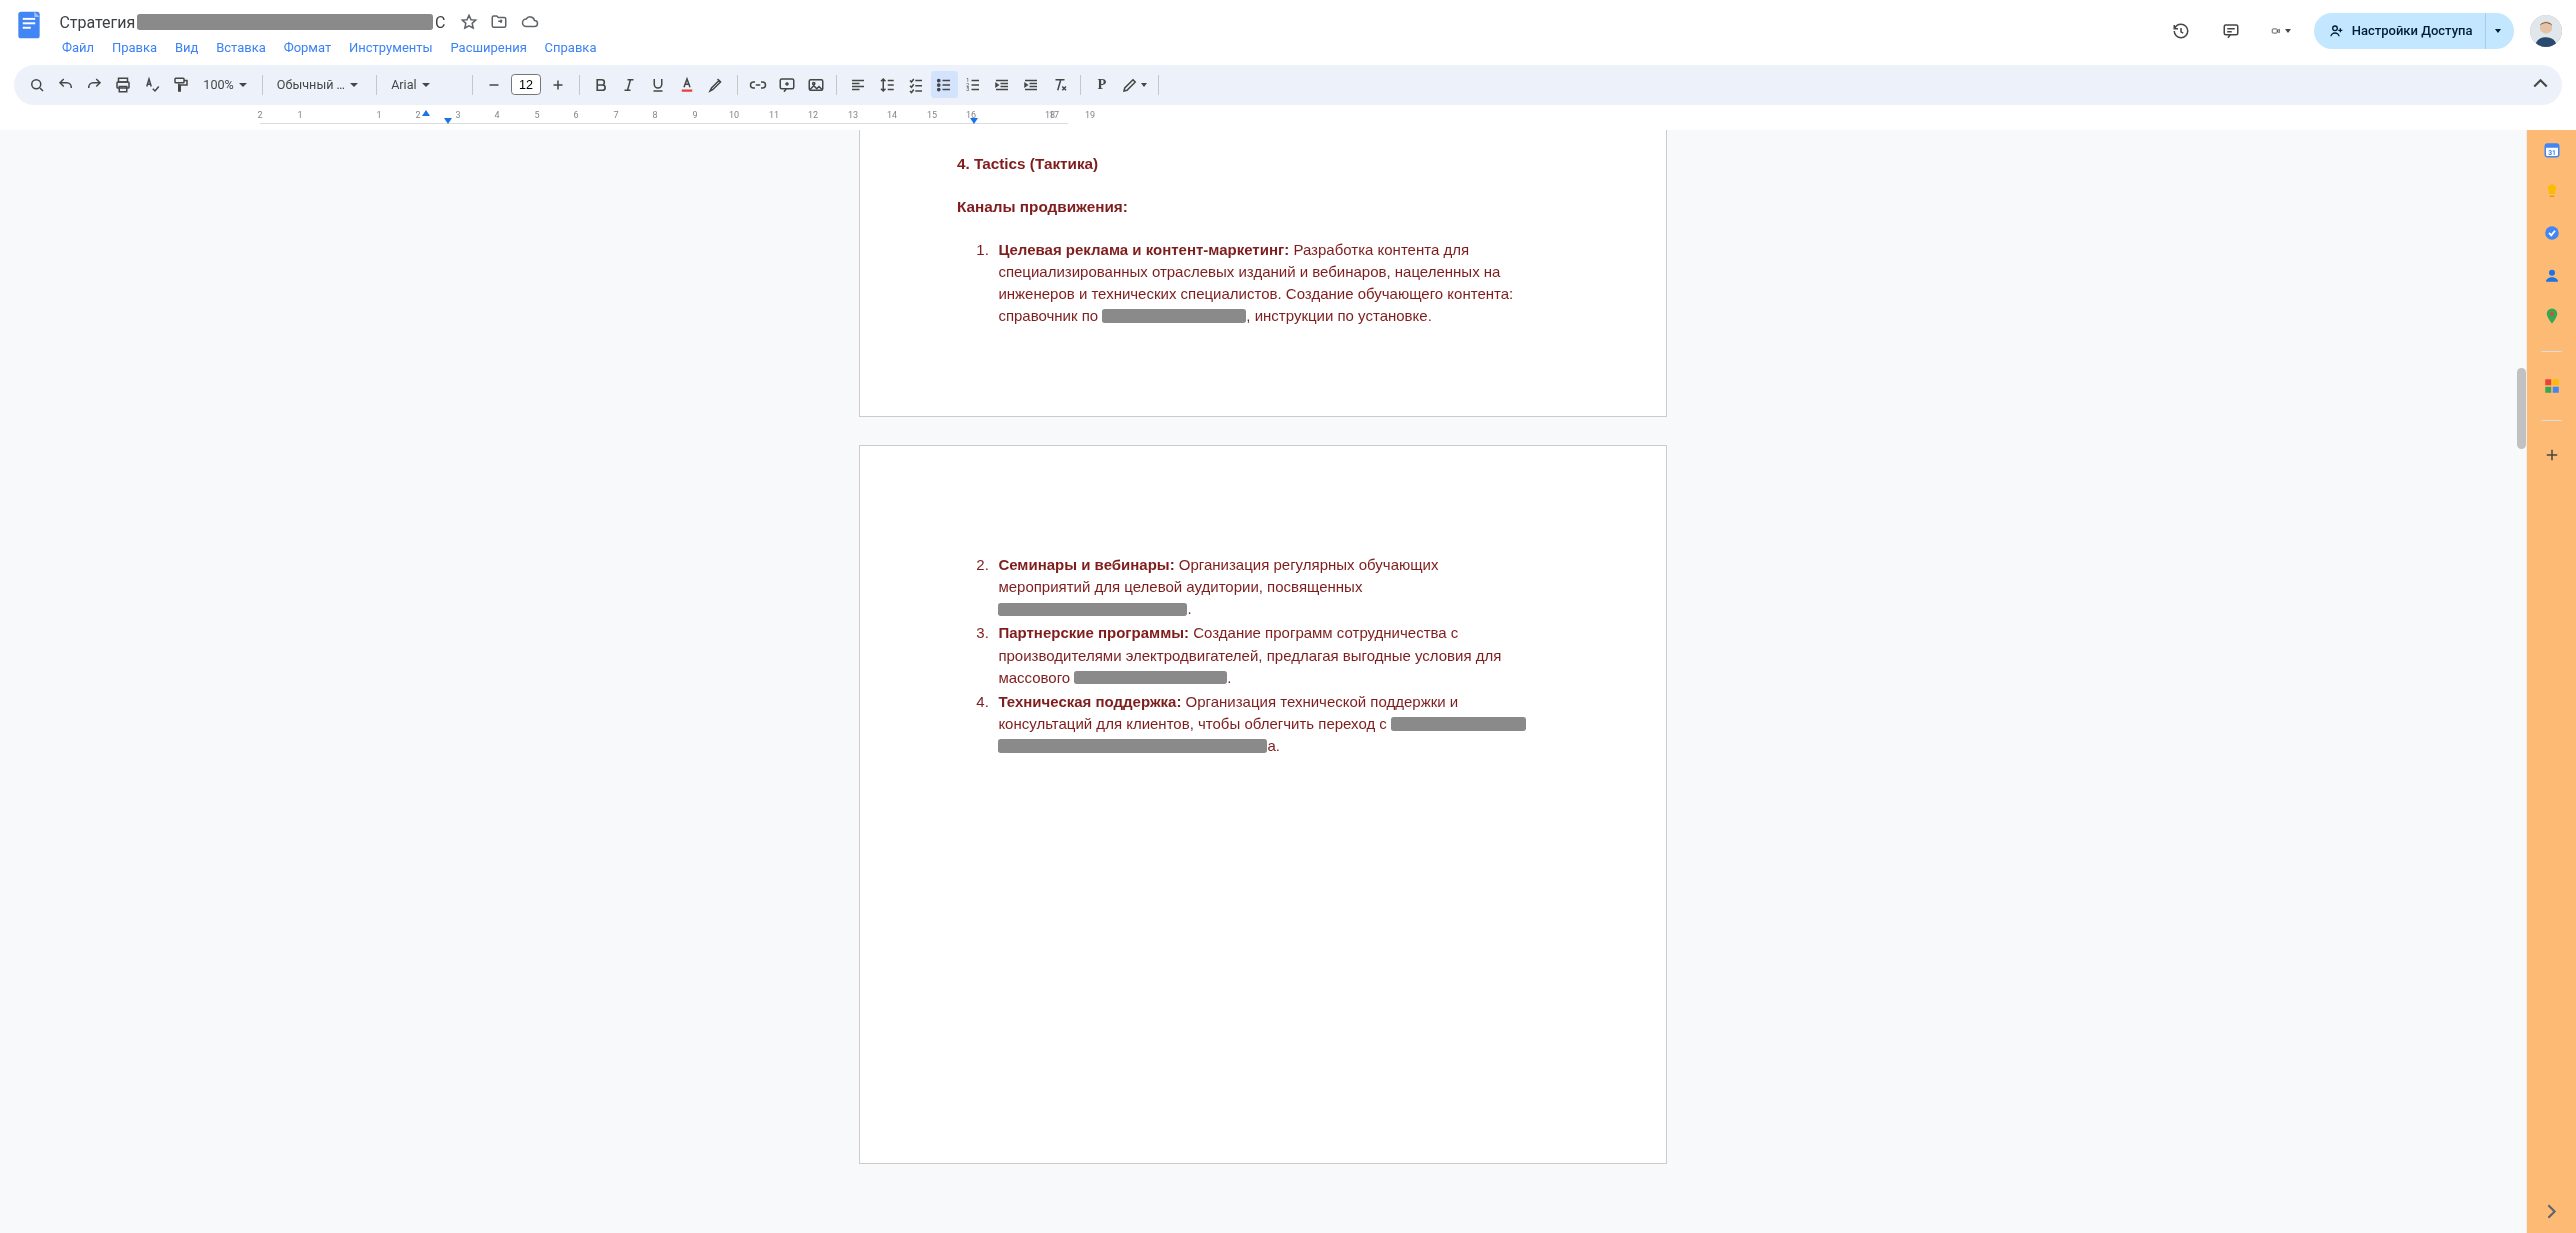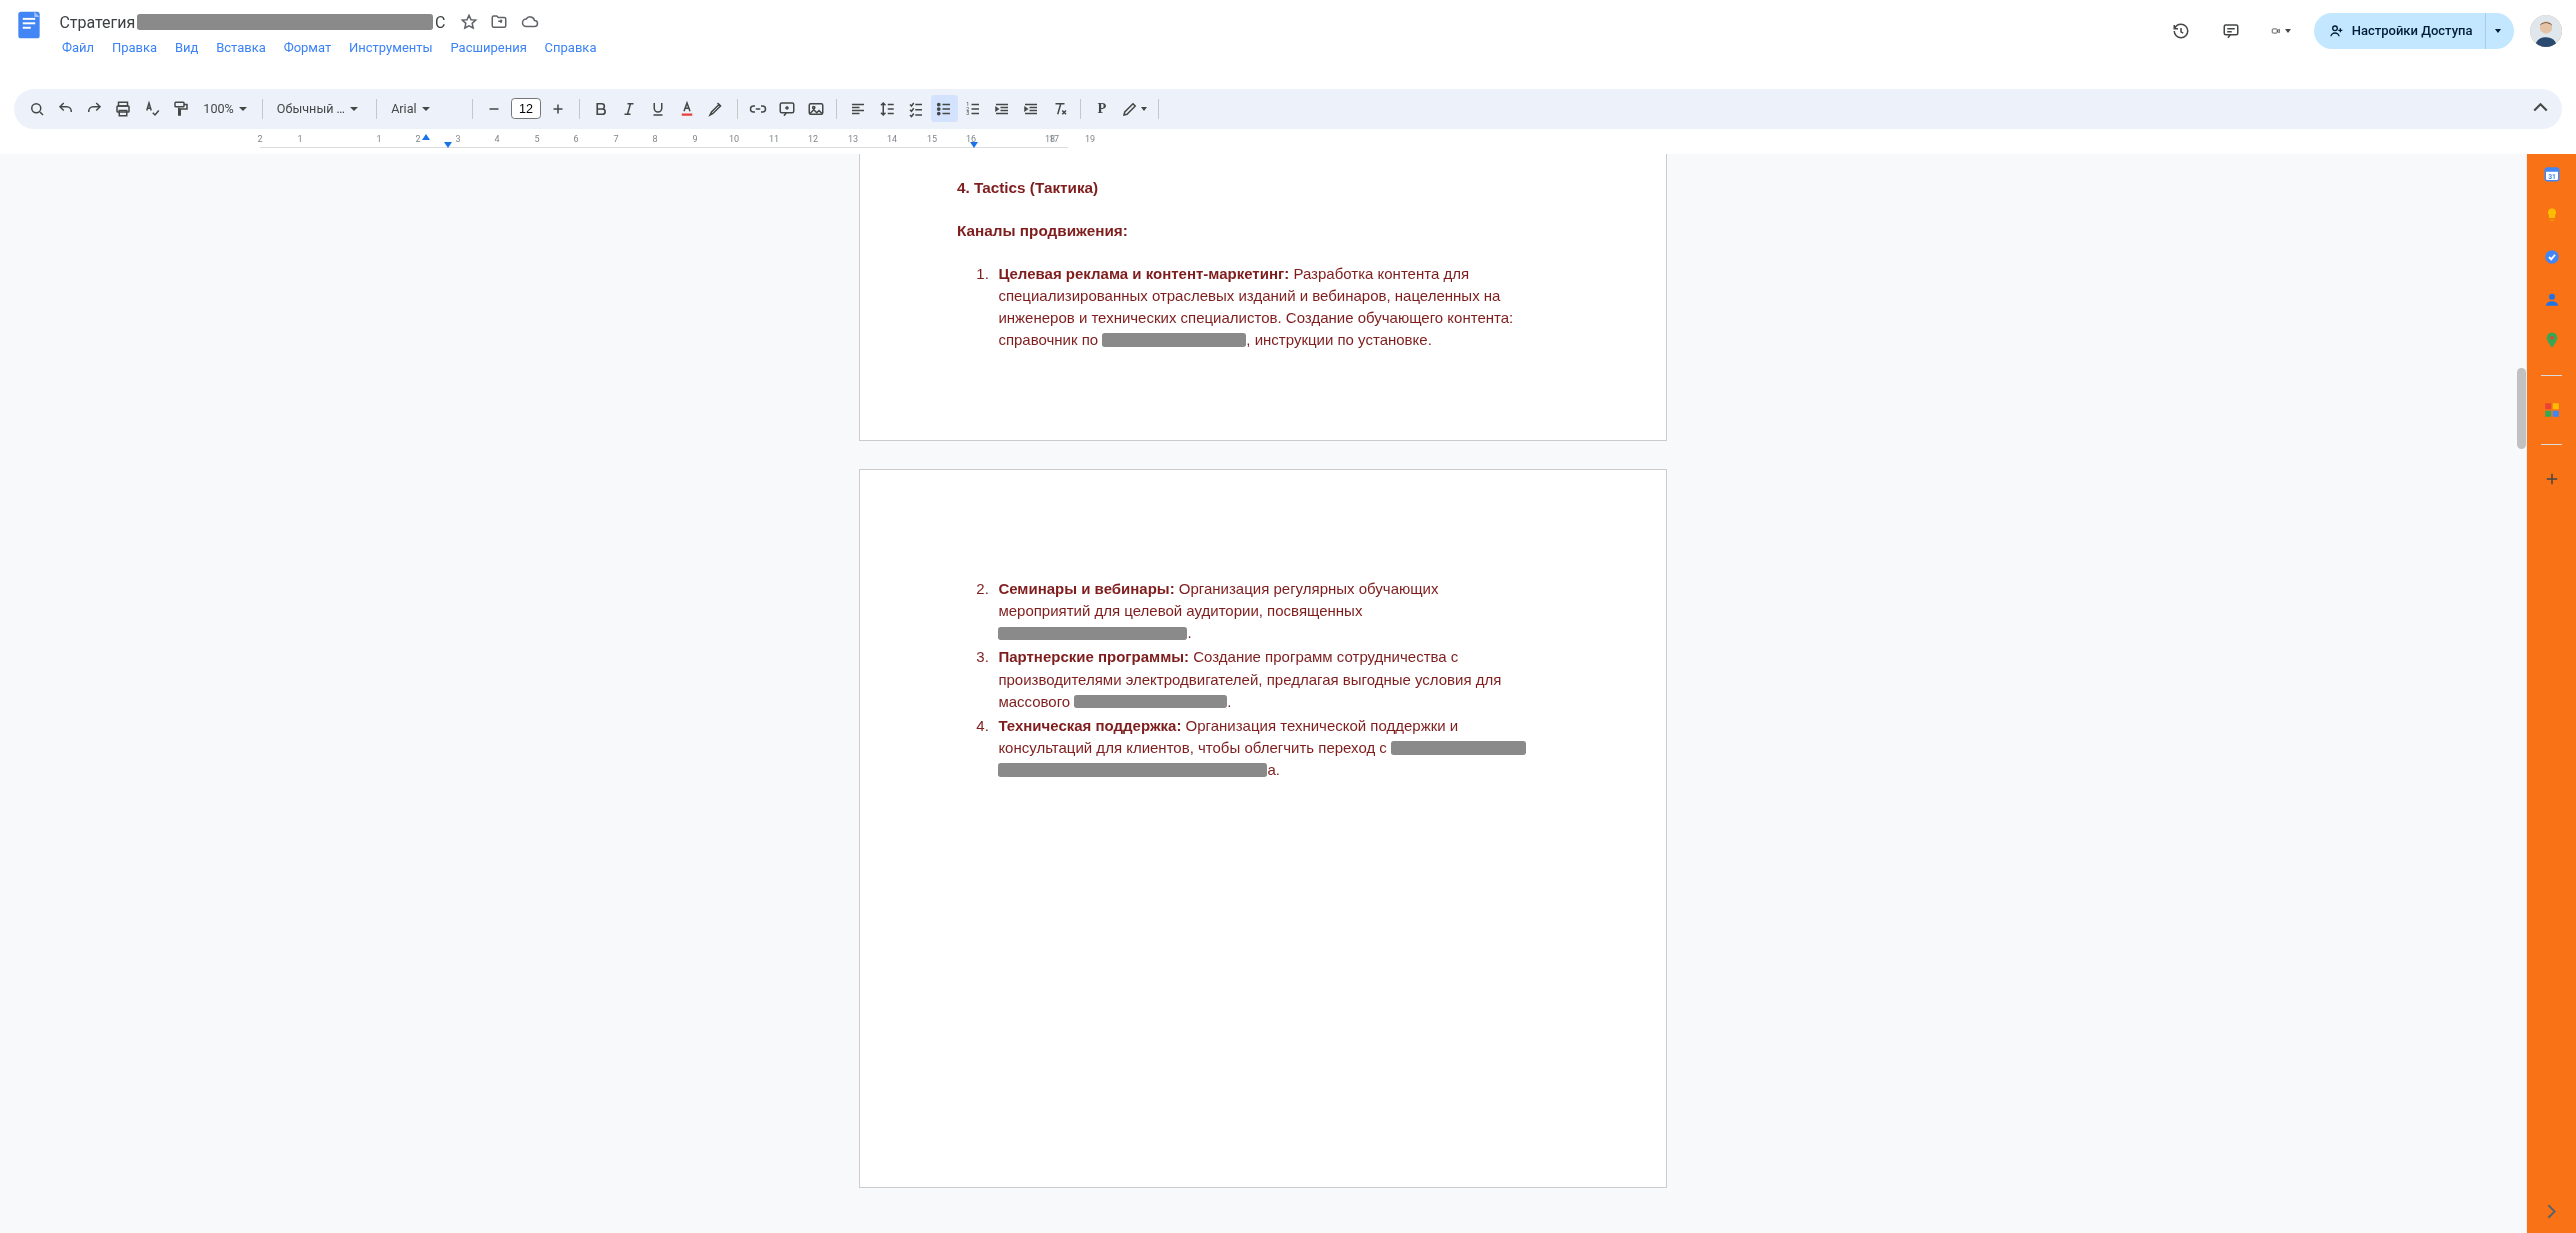--- a/index.html
+++ b/index.html
@@ -35,21 +35,21 @@
 
   .title-actions { display:flex; align-items:center; gap:16px; padding-top:5.4px; }
   .title-actions .icon-btn { width:34px; height:34px; display:flex; align-items:center; justify-content:center; color:#444746; border-radius:50%; cursor:pointer; }
   .meet-btn { display:flex; align-items:center; gap:3.6px; padding:0 7.2px; }
   .share-btn { display:flex; align-items:center; gap:7.2px; background:#c2e7ff; border-radius:36px; padding:0 3.6px 0 14.4px; height:36px; cursor:pointer; font-size:13px; font-weight:500; color:#001d35; }
   .share-btn .caret-box { border-left:0.9px solid rgba(0,0,0,0.12); padding:0 9px 0 9px; margin-left:5.4px; height:100%; display:flex; align-items:center; }
   .avatar { width:32px; height:32px; border-radius:50%; background:linear-gradient(135deg,#e8c9b0,#d2a788); display:flex; align-items:center; justify-content:center; overflow:hidden; }
   .avatar svg { width:32px; height:32px; }
 
   
-  .toolbar-wrap { padding:0 14.4px 0 14.4px;margin-top:24px; }
+  .toolbar-wrap { padding:0 14.4px 0 14.4px; }
   .toolbar { background:#edf2fa; border-radius:23.4px; height:40px; display:flex; align-items:center; padding:0 9px; gap:1.8px; }
   .tb-btn { min-width:27px; height:27px; display:flex; align-items:center; justify-content:center; border-radius:3.6px; cursor:pointer; color:#444746; padding:0 3.6px; }
   .tb-btn.active { background:#d3e3fd; }
   .tb-sep { width:0.9px; height:20px; background:#c7c7c7; margin:0 5.4px; }
   .tb-select { display:flex; align-items:center; gap:5.4px; padding:0 7.2px; height:27px; font-size:12.6px; color:#444746; cursor:pointer; }
   .tb-select .caret { border-left:4.5px solid transparent; border-right:4.5px solid transparent; border-top:4.5px solid #444746; }
   .fontsize-box { display:flex; align-items:center; }
   .fontsize-input { width:30.5px; height:21.6px; border:0.9px solid #747775; border-radius:3.6px; text-align:center; font-size:12.6px; background:#fff; padding:0; margin:0 3.6px;}
   .tb-spacer { flex:1; }
   .tb-collapse { width:25px; height:25px; display:flex; align-items:center; justify-content:center; cursor:pointer; color:#444746; }
@@ -73,21 +73,21 @@
   .page.second .page-content { padding-top:108px; }
   .heading4 { font-weight:700; margin:0 0 20px; font-size:15.3px; }
   .subhead { font-weight:700; margin:0 0 20px; font-size:15.3px; }
   ol.doc-list { margin:0; padding-left:36px; }
   ol.doc-list > li { padding-left:5.4px; margin-bottom:1.8px; }
   .li-body { }
   .li-title { font-weight:700; }
   .redact { display:inline-block; background:var(--redact); border-radius:2.7px; height:13.5px; vertical-align:-1.8px; }
 
   
-  .sidepanel { width:50px; border-left:0.9px solid #eceff1; display:flex; flex-direction:column; align-items:center; padding-top:9px; gap:20px; background:#f97316; position:relative; }
+  .sidepanel { width:50px; border-left:0.9px solid #eceff1; display:flex; flex-direction:column; align-items:center; padding-top:9px; gap:20px; background:#fdba74; position:relative; }
   .sp-item { width:21.6px; height:21.6px; display:flex; align-items:center; justify-content:center; cursor:pointer; }
   .sp-sep { width:21.6px; height:0.9px; background:#dadce0; margin:3.6px 0; }
   .sp-expand { position:absolute; bottom:9px; width:25px; height:25px; display:flex; align-items:center; justify-content:center; cursor:pointer; color:#5f6368; }
 
   
   .fake-scroll-thumb { position:fixed; right:50px; top:368px; width:9px; height:81px; background:#c1c1c1; border-radius:4.5px; }
 
   
   .ico svg, .tb-btn svg, .icon-btn svg, .sp-item svg { width:18px; height:18px; }
 </style>

